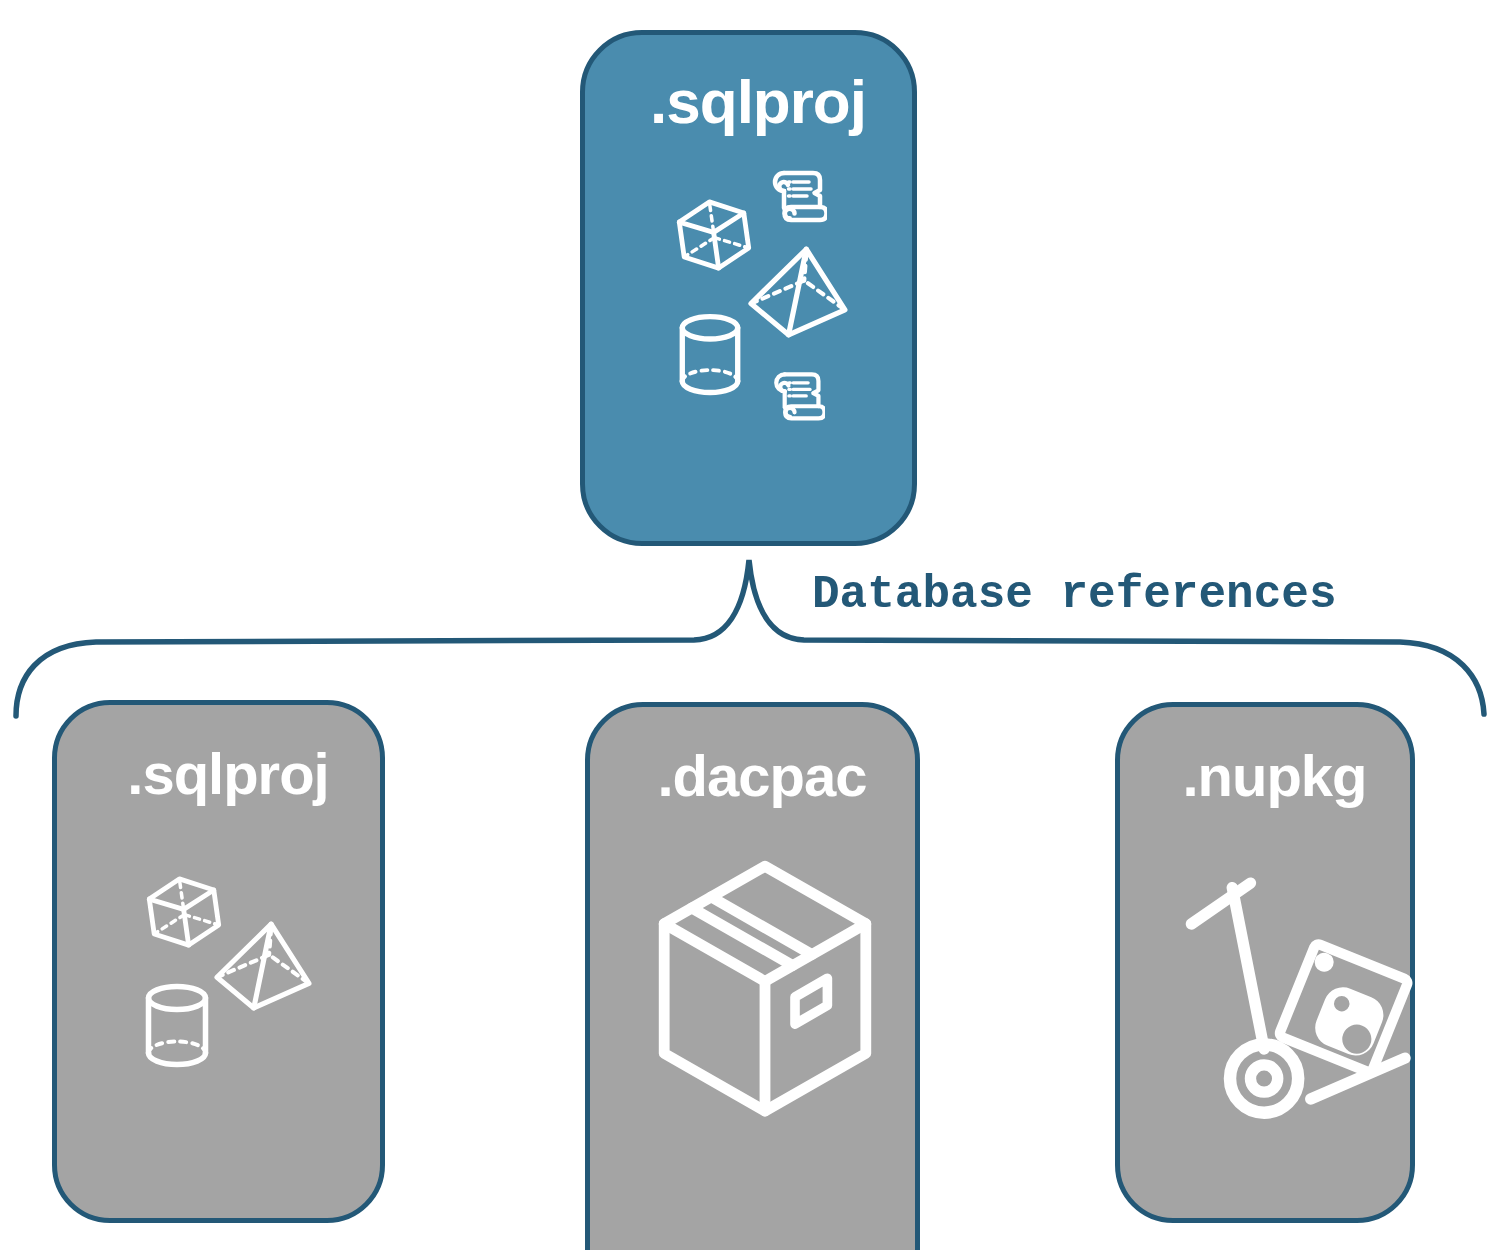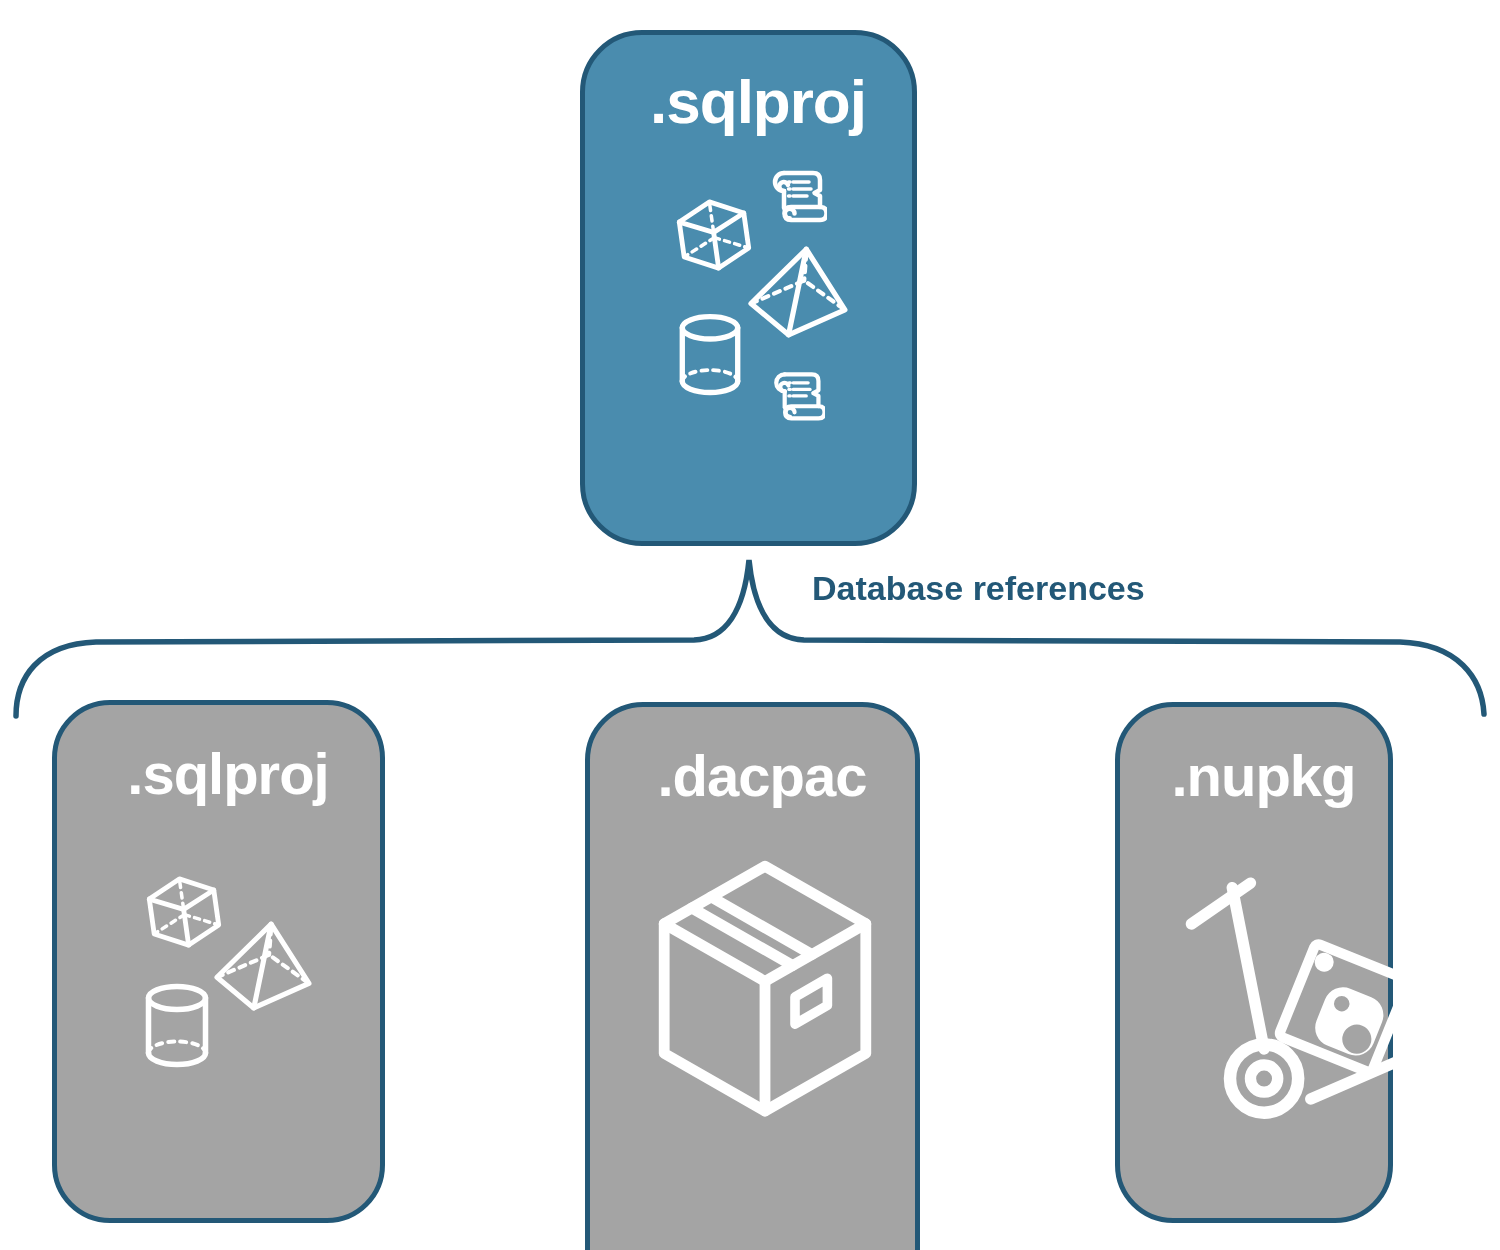--- a/index.html
+++ b/index.html
@@ -12,37 +12,37 @@
   html,body{margin:0;padding:0;background:#ffffff;}
   .canvas{
     position:relative;width:1500px;height:1250px;background:#ffffff;overflow:hidden;
     font-family:"Liberation Sans",sans-serif;
   }
   .box{position:absolute;border:5px solid var(--outline);box-sizing:border-box;}
   .root-box{left:580px;top:30px;width:337px;height:516px;border-radius:62px;background:var(--root-box-fill);}
   .child-box{border-radius:58px;background:var(--child-box-fill);}
   .child-sqlproj{left:52px;top:700px;width:333px;height:523px;}
   .child-dacpac{left:585px;top:702px;width:335px;height:660px;}
-  .child-nupkg{left:1115px;top:702px;width:278px;height:521px;}
+  .child-nupkg{left:1115px;top:702px;width:300px;height:521px;}
   .box-title{
     position:absolute;left:0;right:0;top:36px;text-align:center;
     font-weight:700;font-size:62px;line-height:1;color:var(--label-text);
     letter-spacing:-1px;
     margin-left:19px;
   }
   .child-box .box-title{top:40px;font-size:58px;}
   .icon{position:absolute;color:var(--icon-stroke);}
   .icon svg{display:block;width:100%;height:100%;}
   .fillc{fill:currentColor;}
   .holec{fill:var(--child-box-fill);}
   .brace-svg{position:absolute;left:0;top:0;width:1500px;height:1250px;pointer-events:none;}
   .brace-path{fill:none;stroke:var(--outline);stroke-width:5.5;stroke-linecap:round;}
   .connector-label{
     position:absolute;left:812px;top:570px;
-    font-weight:700;font-size:34px;line-height:1.1;color:var(--outline);white-space:nowrap;
+    font-weight:700;font-size:46px;line-height:1.1;color:var(--outline);white-space:nowrap;font-family:Liberation Mono, monospace;
   }
   .tilt-l{transform:rotate(-8deg);}
 </style>
 </head>
 <body>
 
 <div class="canvas">
 
   <svg class="brace-svg" viewBox="0 0 1500 1250" aria-hidden="true">
     <path class="brace-path" d="M16 716 C16 678, 38 644, 96 642 L694 640 C726 639, 744 610, 749 560 C754 610, 772 639, 804 640 L1400 642 C1458 644, 1482 678, 1484 714"></path>

